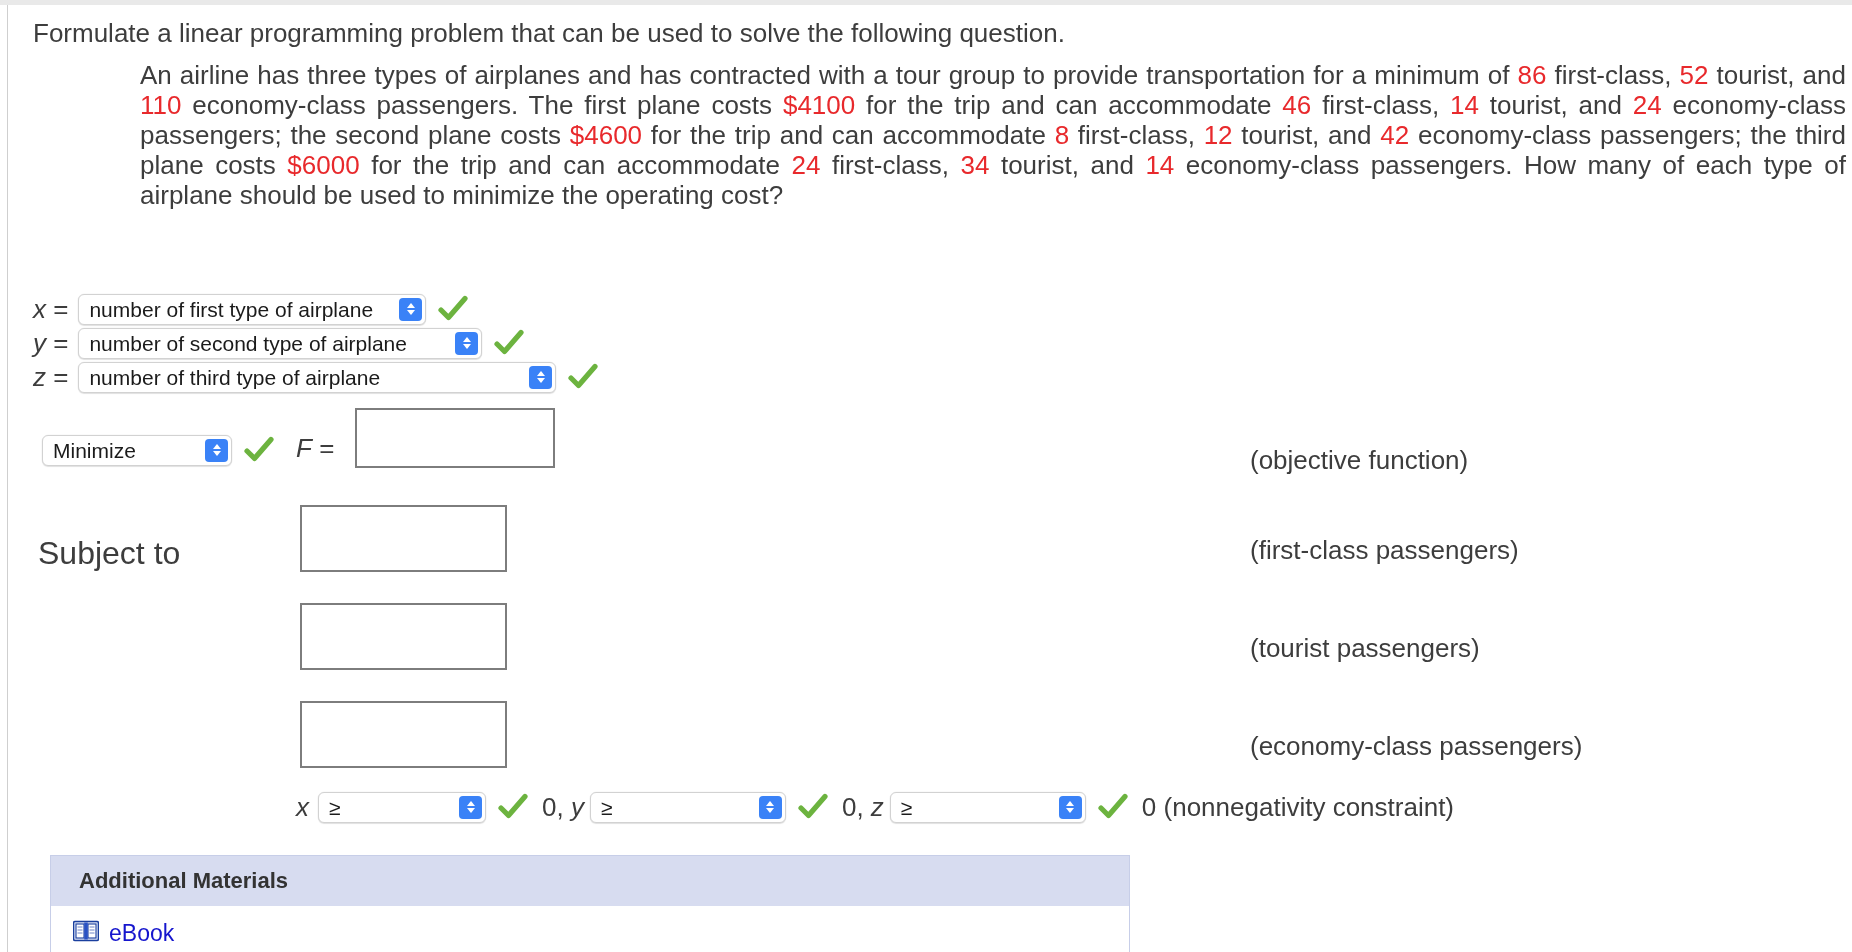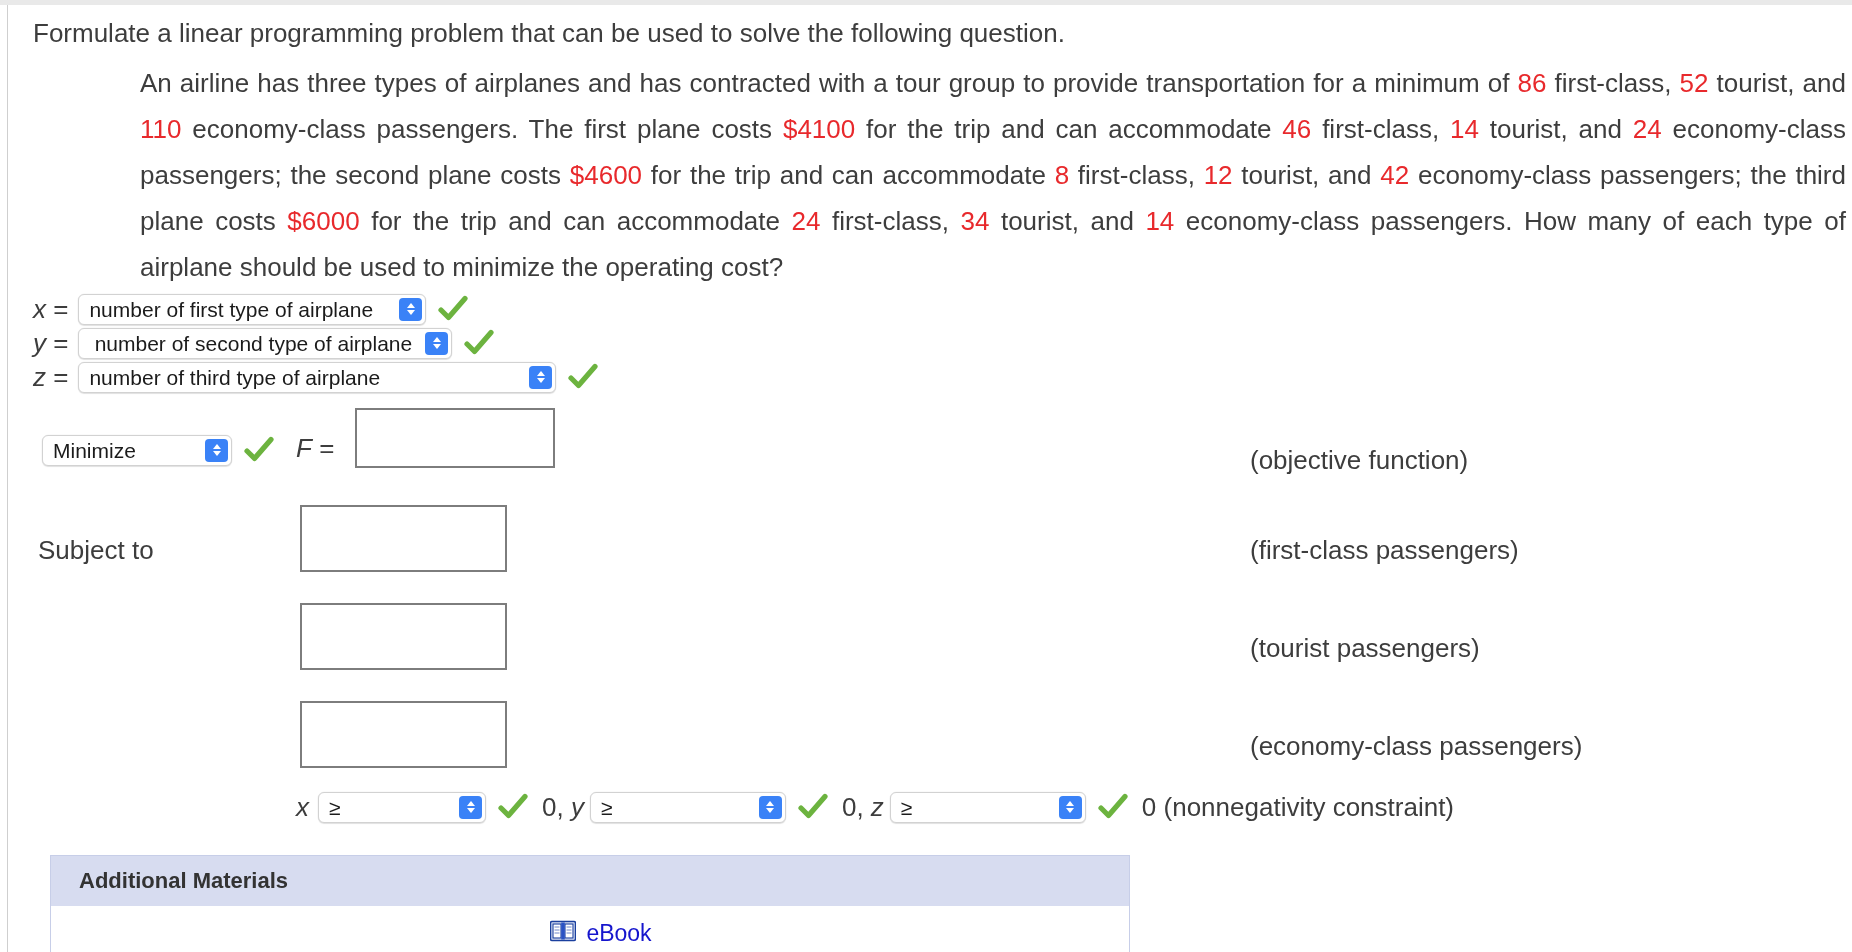--- a/index.html
+++ b/index.html
@@ -45,21 +45,21 @@
     font-size: 26px;
     line-height: 34px;
     color: #3d3d3d;
   }
   .problem-body {
     position: absolute;
     left: 140px;
     top: 60px;
     width: 1706px;
     font-size: 26px;
-    line-height: 46px;
+    line-height: 30px;
     color: #3d3d3d;
     text-align: justify;
     text-justify: inter-word;
   }
   .problem-body > span { display: inline; }
   .num { color: #e8292c; }
 
   
   .varrow {
     position: absolute;
@@ -144,21 +144,21 @@
   .flabel {
     position: absolute;
     font-size: 26px;
     color: #3d3d3d;
     font-style: italic;
     white-space: nowrap;
   }
   .flabel .eq { font-style: normal; }
   .subjectto {
     position: absolute;
-    font-size: 26px;
+    font-size: 32px;
     color: #3d3d3d;
     white-space: nowrap;
   }
 
   
   #nonneg {
     position: absolute;
     left: 296px;
     top: 790px;
     display: flex;
@@ -208,21 +208,20 @@
     color: #333333;
     padding: 12px 0 12px 28px;
     box-sizing: border-box;
   }
   #addmat .ambody {
     padding: 18px 0 10px 22px;
     display: flex;
     align-items: center;
     height: 46px;
     box-sizing: border-box;
-    justify-content: center;
   }
   #addmat .ebook-link {
     font-size: 23px;
     color: #1515cd;
     margin-left: 10px;
     cursor: pointer;
   }
   .bookicon { flex: none; }
 </style>
 </head>
@@ -252,21 +251,21 @@
       <svg viewBox="0 0 30 28" width="30" height="28">
           <path d="M3 15 L10.5 22.5 L27 3.5" stroke="#6cb33f" stroke-width="5.2" fill="none" stroke-linecap="round" stroke-linejoin="round"></path>
         </svg>
     </span>
   </div>
 
   <div class="varrow" id="varrow-1" style="left:33px; top:327px;">
     <span class="varlabel">
       <i>y</i>&nbsp;<span class="eq">=</span>
     </span>
-    <span class="mselect" style="width:374px;justify-content:center;">
+    <span class="mselect" style="width:404px;">
       <span class="mtext">number of second type of airplane</span>
       <span class="stepper">
         <span class="ar up"></span>
           <span class="ar dn"></span>
       </span>
     </span>
     <span class="check">
       <svg viewBox="0 0 30 28" width="30" height="28">
           <path d="M3 15 L10.5 22.5 L27 3.5" stroke="#6cb33f" stroke-width="5.2" fill="none" stroke-linecap="round" stroke-linejoin="round"></path>
         </svg>

